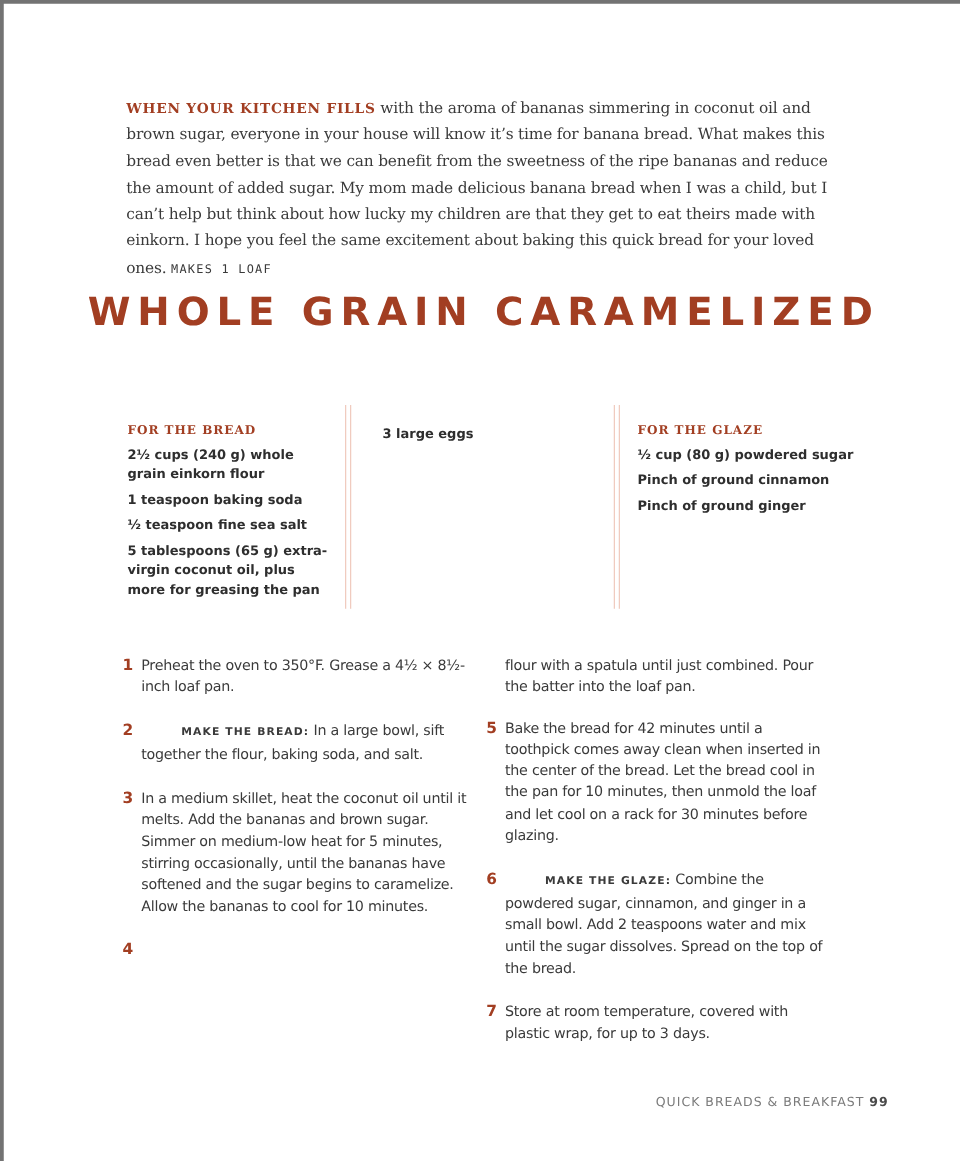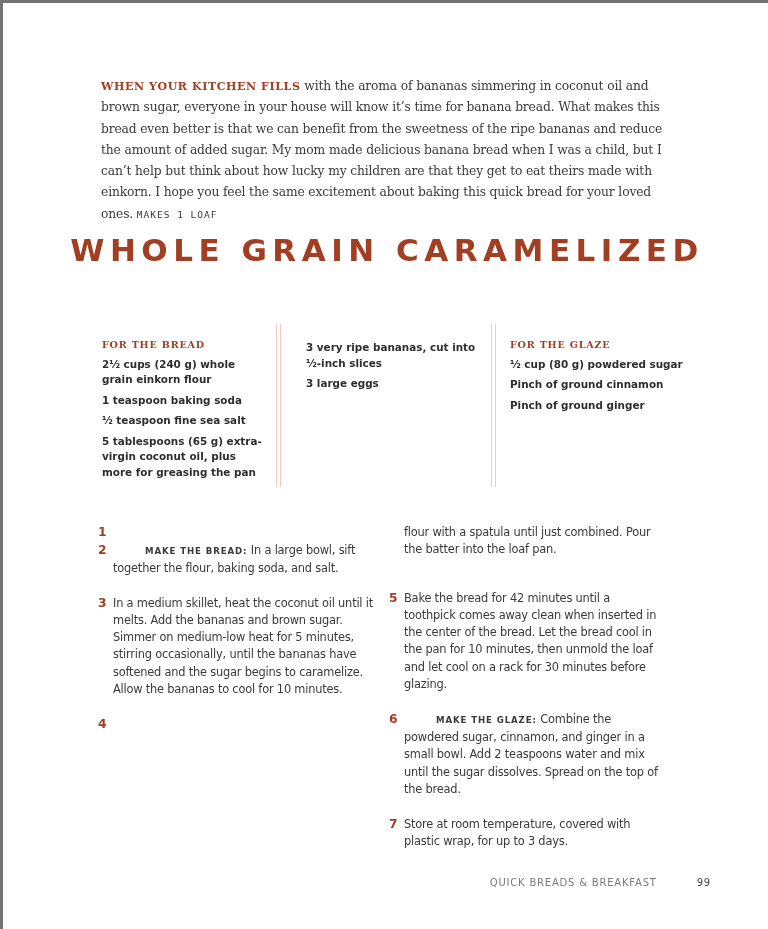--- a/index.html
+++ b/index.html
@@ -54,27 +54,27 @@
   }
   .s-left { left: 95px; }
   .s-right { left: 386px; }
   .step { position: relative; padding-left: 15px; margin-bottom: 17.5px; }
   .step .num {
     position: absolute; left: 0; top: 0; color: #a23e22; font-weight: bold; font-size: 12.3px;
   }
   .step .label {
     font-weight: bold; font-size: 8.6px; letter-spacing: 0.9px; color: #3a3a3a; padding-left: 32px;
   }
-  .cont { padding-left: 15px; margin-bottom: 31px; }
+  .cont { padding-left: 15px; margin-bottom: 15px; }
   .footer {
     position: absolute; right: 58px; top: 874px;
     font-family: "DejaVu Sans", "Liberation Sans", sans-serif;
     font-size: 10px; letter-spacing: 0.8px; color: #7a7a7a;
   }
-  .footer .pg { font-weight: normal; color: #4a4a4a; margin-left: 36px; }
+  .footer .pg { font-weight: bold; color: #4a4a4a; }
 </style>
 </head>
 <body>
 
 <div class="page">
 
   <p class="intro" style="margin:0;">
     <span class="lead">WHEN YOUR KITCHEN FILLS</span><span> with the aroma of bananas simmering in coconut oil and brown sugar, everyone in your house will know it’s time for banana bread. What makes this bread even better is that we can benefit from the sweetness of the ripe bananas and reduce the amount of added sugar. My mom made delicious banana bread when I was a child, but I can’t help but think about how lucky my children are that they get to eat theirs made with einkorn. I hope you feel the same excitement about baking this quick bread for your loved ones. </span><span class="yield">MAKES 1 LOAF</span>
   </p>
 
@@ -86,36 +86,36 @@
     <div class="head">FOR THE BREAD</div>
     <div class="item">2½ cups (240 g) whole grain einkorn flour</div>
     <div class="item">1 teaspoon baking soda</div>
     <div class="item">½ teaspoon fine sea salt</div>
     <div class="item">5 tablespoons (65 g) extra-virgin coconut oil, plus more for greasing the pan</div>
   </div>
 
   <div class="divider div1"></div>
 
   <div class="ing-col col2">
-    <div class="item">3 very ripe bananas, cut into ½-inch slices</div>
     <div class="item">3 large eggs</div>
   </div>
 
   <div class="divider div2"></div>
 
   <div class="ing-col col3">
     <div class="head">FOR THE GLAZE</div>
     <div class="item">½ cup (80 g) powdered sugar</div>
     <div class="item">Pinch of ground cinnamon</div>
     <div class="item">Pinch of ground ginger</div>
   </div>
 
   <div class="steps-col s-left">
     <div class="step">
       <span class="num">1</span>
+      <span>Preheat the oven to 350°F. Grease a 4½ × 8½-inch loaf pan.</span>
     </div>
     <div class="step">
       <span class="num">2</span>
       <span class="label">MAKE THE BREAD:</span><span> In a large bowl, sift together the flour, baking soda, and salt.</span>
     </div>
     <div class="step">
       <span class="num">3</span>
       <span>In a medium skillet, heat the coconut oil until it melts. Add the bananas and brown sugar. Simmer on medium-low heat for 5 minutes, stirring occasionally, until the bananas have softened and the sugar begins to caramelize. Allow the bananas to cool for 10 minutes.</span>
     </div>
     <div class="step">

